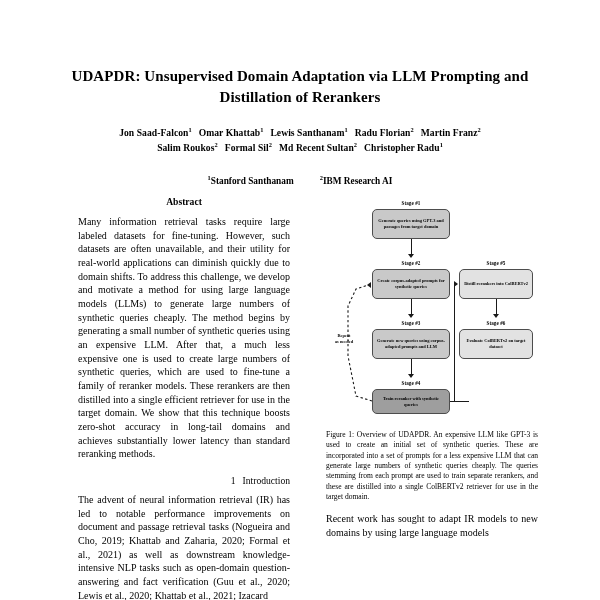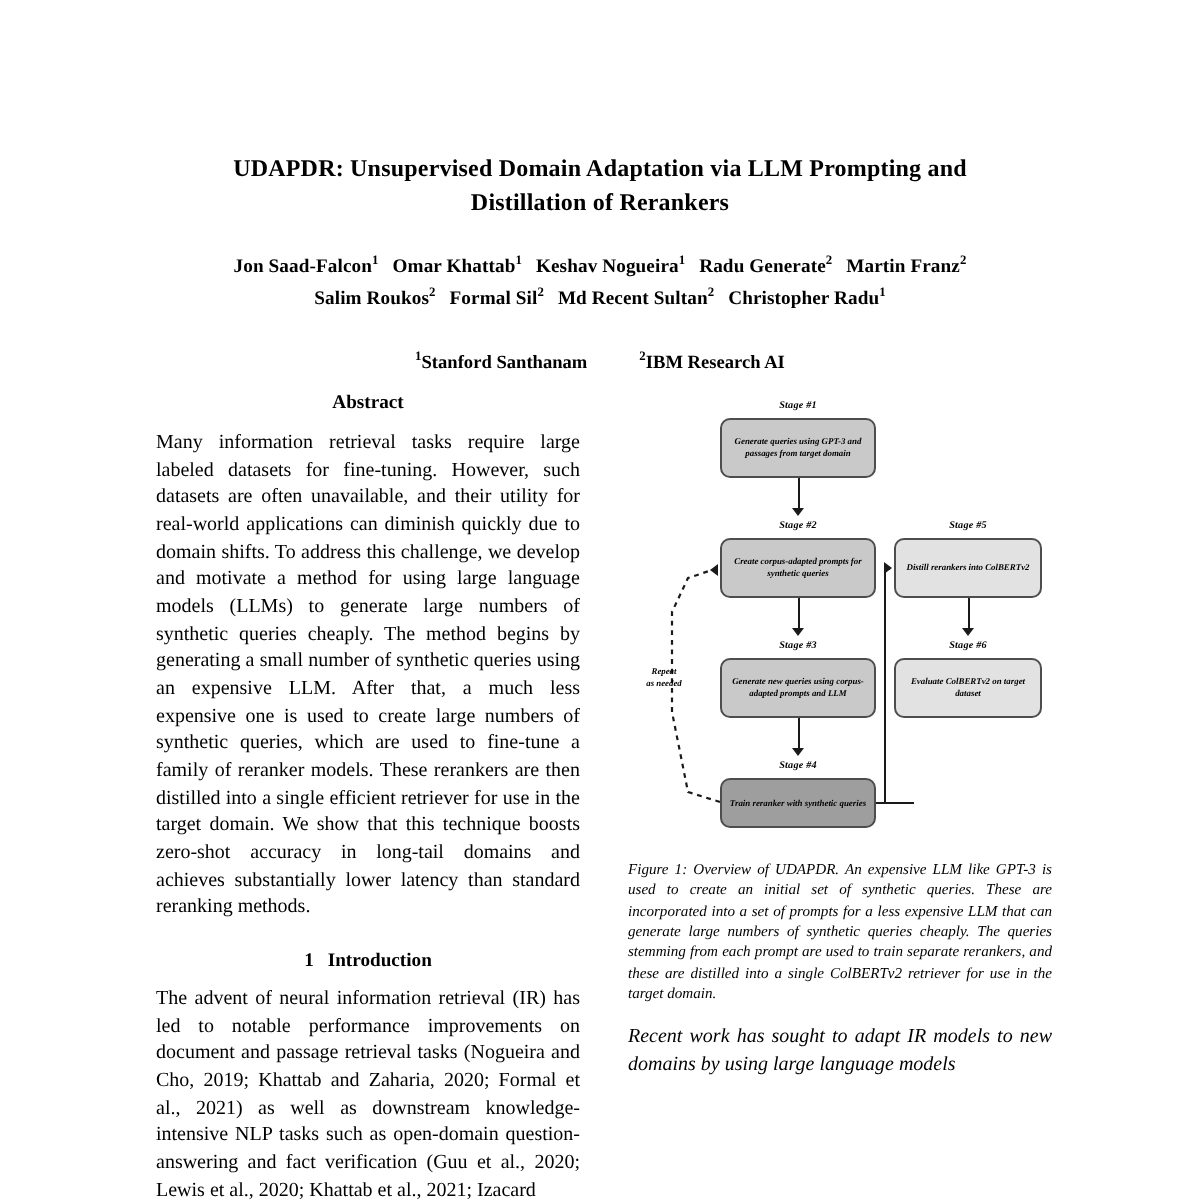--- a/index.html
+++ b/index.html
@@ -21,24 +21,24 @@
     padding: 0;
     box-sizing: border-box;
   }
 
   
   .header {
     padding: 60px 62px 0 62px;
     text-align: center;
   }
   .paper-title {
-    font-size: 12px;
+    font-size: 15px;
     font-weight: bold;
     line-height: 1.42;
-    margin: 16px;
+    margin: 6px;
     letter-spacing: 0.1px;
   }
   .authors {
     margin-top: 16px;
     font-size: 9.6px;
     font-weight: bold;
     line-height: 1.62;
     letter-spacing: 0.05px;
   }
   .author-line {
@@ -66,34 +66,33 @@
   }
 
   
   .columns {
     position: absolute;
     top: 196px;
     left: 0;
     width: 600px;
     height: 404px;
     display: flex;
-    gap: 24px;
+    gap: 36px;
     padding: 0 78px;
     box-sizing: border-box;
     overflow: hidden;
   }
   .col {
     width: 212px;
     flex: 0 0 212px;
     overflow: hidden;
   }
   .col-right {
     width: 212px;
     flex: 0 0 212px;
-    font-style: italic;
   }
 
   .section-title {
     font-size: 9.6px;
     font-weight: bold;
     text-align: center;
     margin: 0 0 8px 0;
   }
   .body-text {
     font-size: 10px;
@@ -102,23 +101,23 @@
     margin: 0;
     hyphens: manual;
   }
   .body-text + .body-text {
     margin-top: 0;
     text-indent: 9px;
   }
 
   .heading-num {
     font-size: 9.6px;
-    font-weight: bold;
+    font-weight: normal;
     margin: 14px 0 7px 0;
-    text-align: center;
+    text-align: right;
   }
   .heading-num .num {
     margin-right: 7px;
   }
 
   
   .figure {
     margin: 0 0 10px 0;
   }
   .figure-canvas {
@@ -207,21 +206,21 @@
 <div class="page">
 
   <div class="header">
     <h1 class="paper-title">
       <span>UDAPDR: Unsupervised Domain Adaptation via LLM Prompting and</span><br>
       <span>Distillation of Rerankers</span>
     </h1>
 
     <div class="authors">
       <span class="author-line">
-        <span class="author"><span>Jon Saad-Falcon</span><sup>1</sup></span><span class="author"><span>Omar Khattab</span><sup>1</sup></span><span class="author"><span>Keshav Nogueira</span><sup>1</sup></span><span class="author"><span>Radu Generate</span><sup>2</sup></span><span class="author"><span>Martin Franz</span><sup>2</sup></span>
+        <span class="author"><span>Jon Saad-Falcon</span><sup>1</sup></span><span class="author"><span>Omar Khattab</span><sup>1</sup></span><span class="author"><span>Lewis Santhanam</span><sup>1</sup></span><span class="author"><span>Radu Florian</span><sup>2</sup></span><span class="author"><span>Martin Franz</span><sup>2</sup></span>
       </span>
       <span class="author-line">
         <span class="author"><span>Salim Roukos</span><sup>2</sup></span><span class="author"><span>Formal Sil</span><sup>2</sup></span><span class="author"><span>Md Recent Sultan</span><sup>2</sup></span><span class="author"><span>Christopher Radu</span><sup>1</sup></span>
       </span>
     </div>
 
     <div class="affiliations">
       <span class="affiliation"><sup>1</sup><span>Stanford Santhanam</span></span><span class="affiliation"><sup>2</sup><span>IBM Research AI</span></span>
     </div>
   </div>

